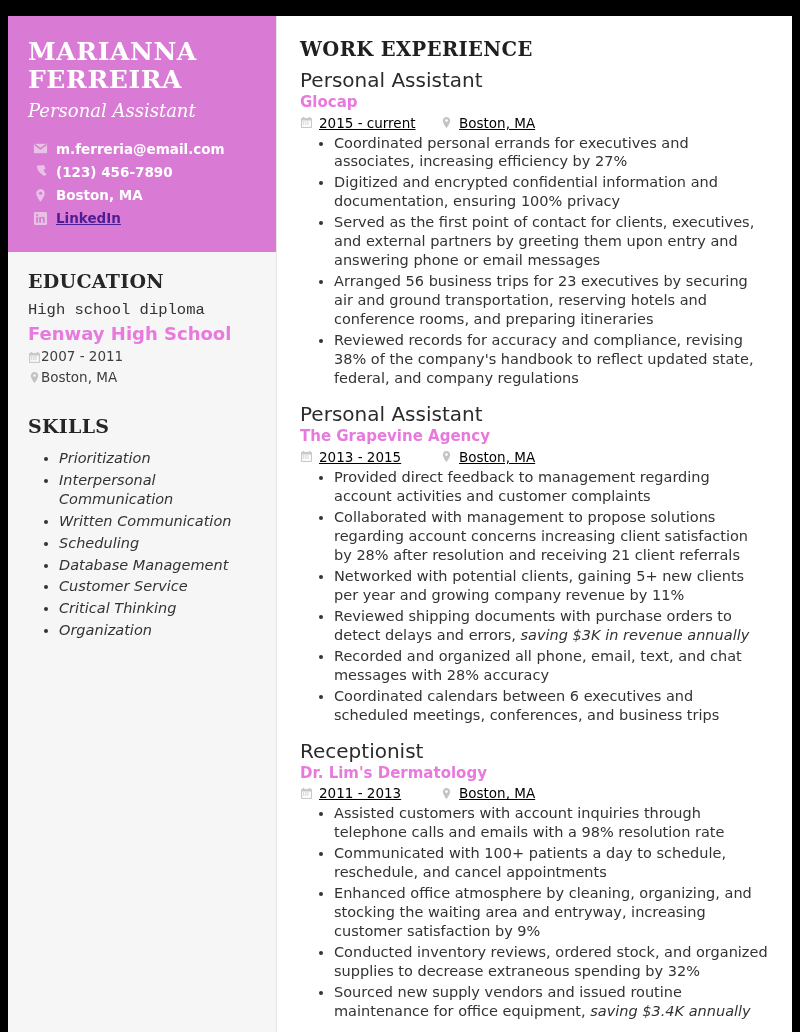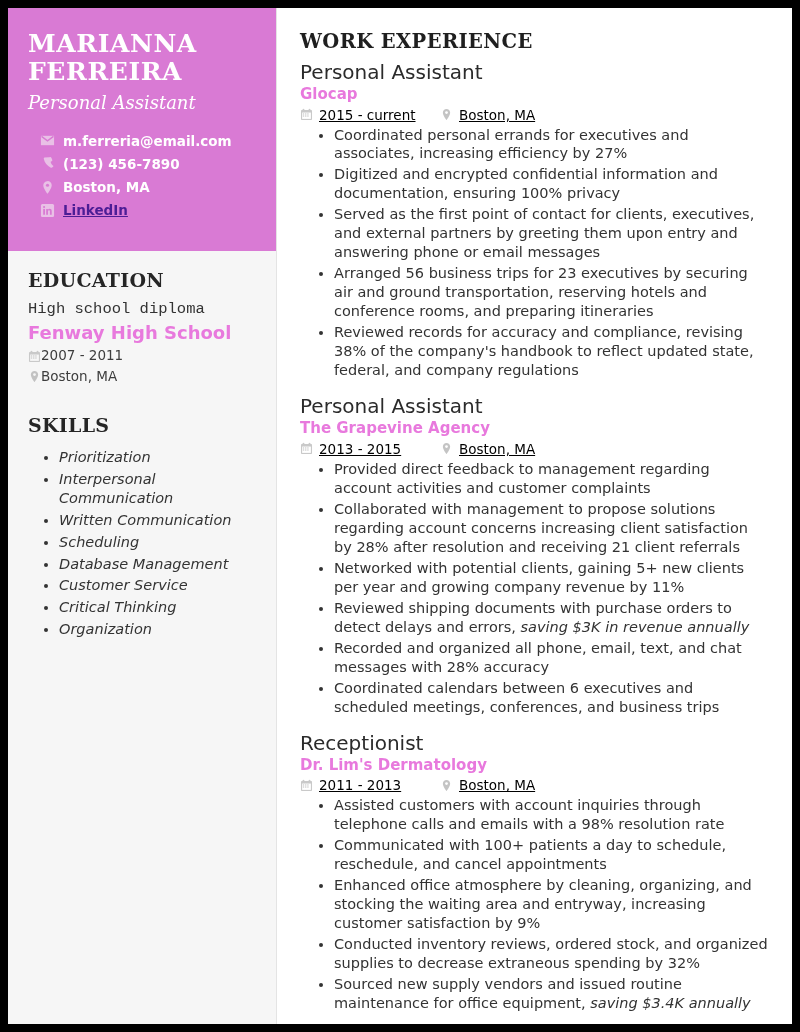--- a/index.html
+++ b/index.html
@@ -10,21 +10,21 @@
   body {
     width: 800px;
     height: 1032px;
     overflow: hidden;
     font-family: "DejaVu Sans", sans-serif;
   }
 
   .page {
     position: absolute;
     left: 8px;
-    top: 8px;
+    top: 16px;
     width: 784px;
     height: 1016px;
     background: #ffffff;
     display: flex;
     overflow: hidden;
   }
 
   
   .sidebar {
     width: 268px;
@@ -52,21 +52,21 @@
   }
   .job-title-head {
     font-family: "DejaVu Serif", serif;
     font-style: italic;
     font-size: 18px;
     color: #ffffff;
     margin: 0 0 18px 0;
     line-height: 1.2;
   }
 
-  .contact-list { list-style: none; margin: 12px; padding: 0; }
+  .contact-list { list-style: none; margin: 5px; padding: 0; }
   .contact-row {
     display: flex;
     align-items: center;
     gap: 8px;
     margin-bottom: 5px;
     font-size: 13.5px;
     color: #ffffff;
     font-weight: bold;
     line-height: 1.35;
   }

